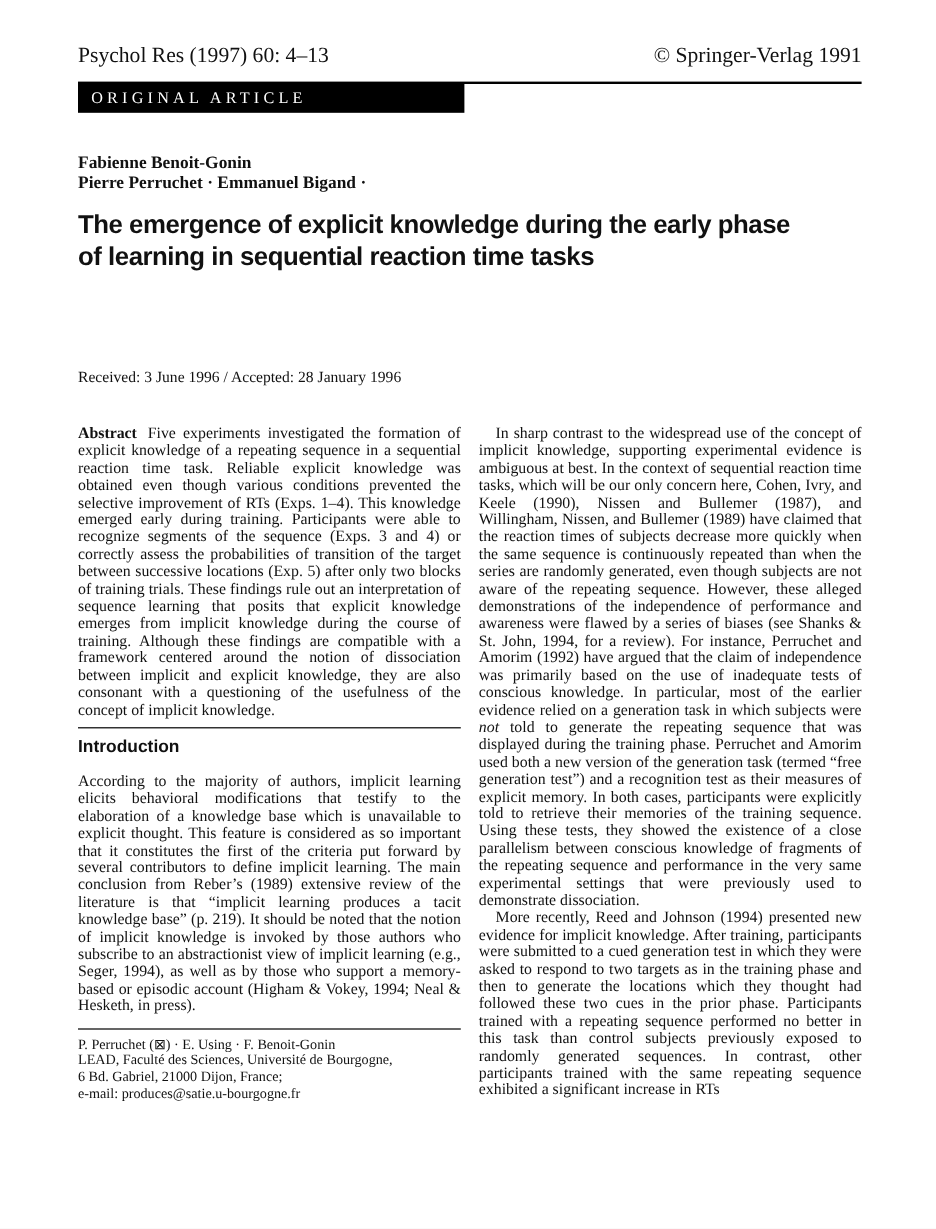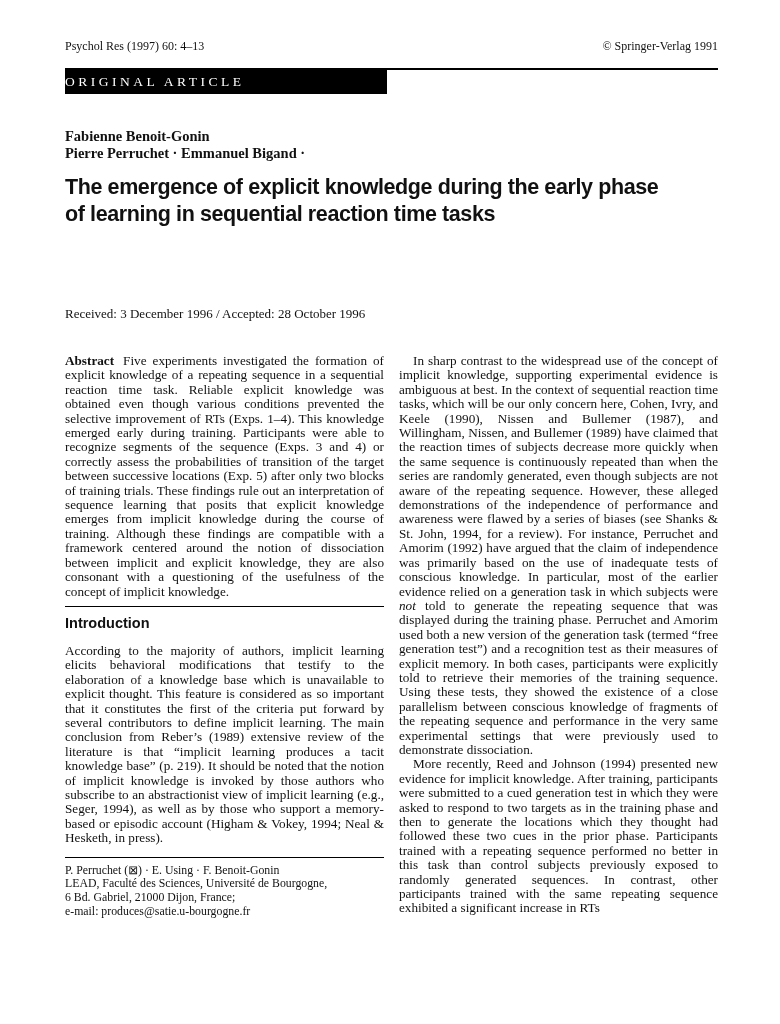--- a/index.html
+++ b/index.html
@@ -16,36 +16,37 @@
     font-family: "Liberation Serif", serif;
     box-sizing: border-box;
     padding: 38px 62px 0 65px;
     overflow: hidden;
   }
   
   .masthead {
     display: flex;
     justify-content: space-between;
     align-items: baseline;
-    font-size: 12px;
+    font-size: 18px;
     line-height: 16px;
     margin-bottom: 14px;
   }
   
   .banner-row {
     border-top: 2.5px solid #000000;
   }
   .banner {
     width: 322px;
     height: 24px;
     background: #000000;
     color: #ffffff;
     box-sizing: border-box;
     display: flex;
     align-items: center;
+    padding-left: 11px;
     font-size: 13.5px;
     letter-spacing: 3.5px;
   }
   
   .authors {
     margin-top: 34px;
     font-weight: bold;
     font-size: 14.5px;
     line-height: 17px;
   }
@@ -129,21 +130,21 @@
   <div class="authors">
     <div>Fabienne Benoit-Gonin</div>
     <div>Pierre Perruchet · Emmanuel Bigand ·</div>
   </div>
 
   <h1 class="title">
       <span class="tline">The emergence of explicit knowledge during the early phase</span>
       <span class="tline">of learning in sequential reaction time tasks</span>
     </h1>
 
-  <div class="dates">Received: 3 December 1996 / Accepted: 28 October 1996</div>
+  <div class="dates">Received: 3 June 1996 / Accepted: 28 January 1996</div>
 
   <div class="columns">
 
     <div class="col">
       <p class="abstract"><span class="abstract-label">Abstract</span><span>Five experiments investigated the formation of explicit knowledge of a repeating sequence in a sequential reaction time task. Reliable explicit knowledge was obtained even though various conditions prevented the selective improvement of RTs (Exps. 1–4). This knowledge emerged early during training. Participants were able to recognize segments of the sequence (Exps. 3 and 4) or correctly assess the probabilities of transition of the target between successive locations (Exp. 5) after only two blocks of training trials. These findings rule out an interpretation of sequence learning that posits that explicit knowledge emerges from implicit knowledge during the course of training. Although these findings are compatible with a framework centered around the notion of dissociation between implicit and explicit knowledge, they are also consonant with a questioning of the usefulness of the concept of implicit knowledge.</span></p>
 
       <div class="rule intro-rule"></div>
       <h2 class="sec-heading">Introduction</h2>
       <p class="body-para after-heading">According to the majority of authors, implicit learning elicits behavioral modifications that testify to the elaboration of a knowledge base which is unavailable to explicit thought. This feature is considered as so important that it constitutes the first of the criteria put forward by several contributors to define implicit learning. The main conclusion from Reber’s (1989) extensive review of the literature is that “implicit learning produces a tacit knowledge base” (p. 219). It should be noted that the notion of implicit knowledge is invoked by those authors who subscribe to an abstractionist view of implicit learning (e.g., Seger, 1994), as well as by those who support a memory-based or episodic account (Higham &amp; Vokey, 1994; Neal &amp; Hesketh, in press).</p>
 

